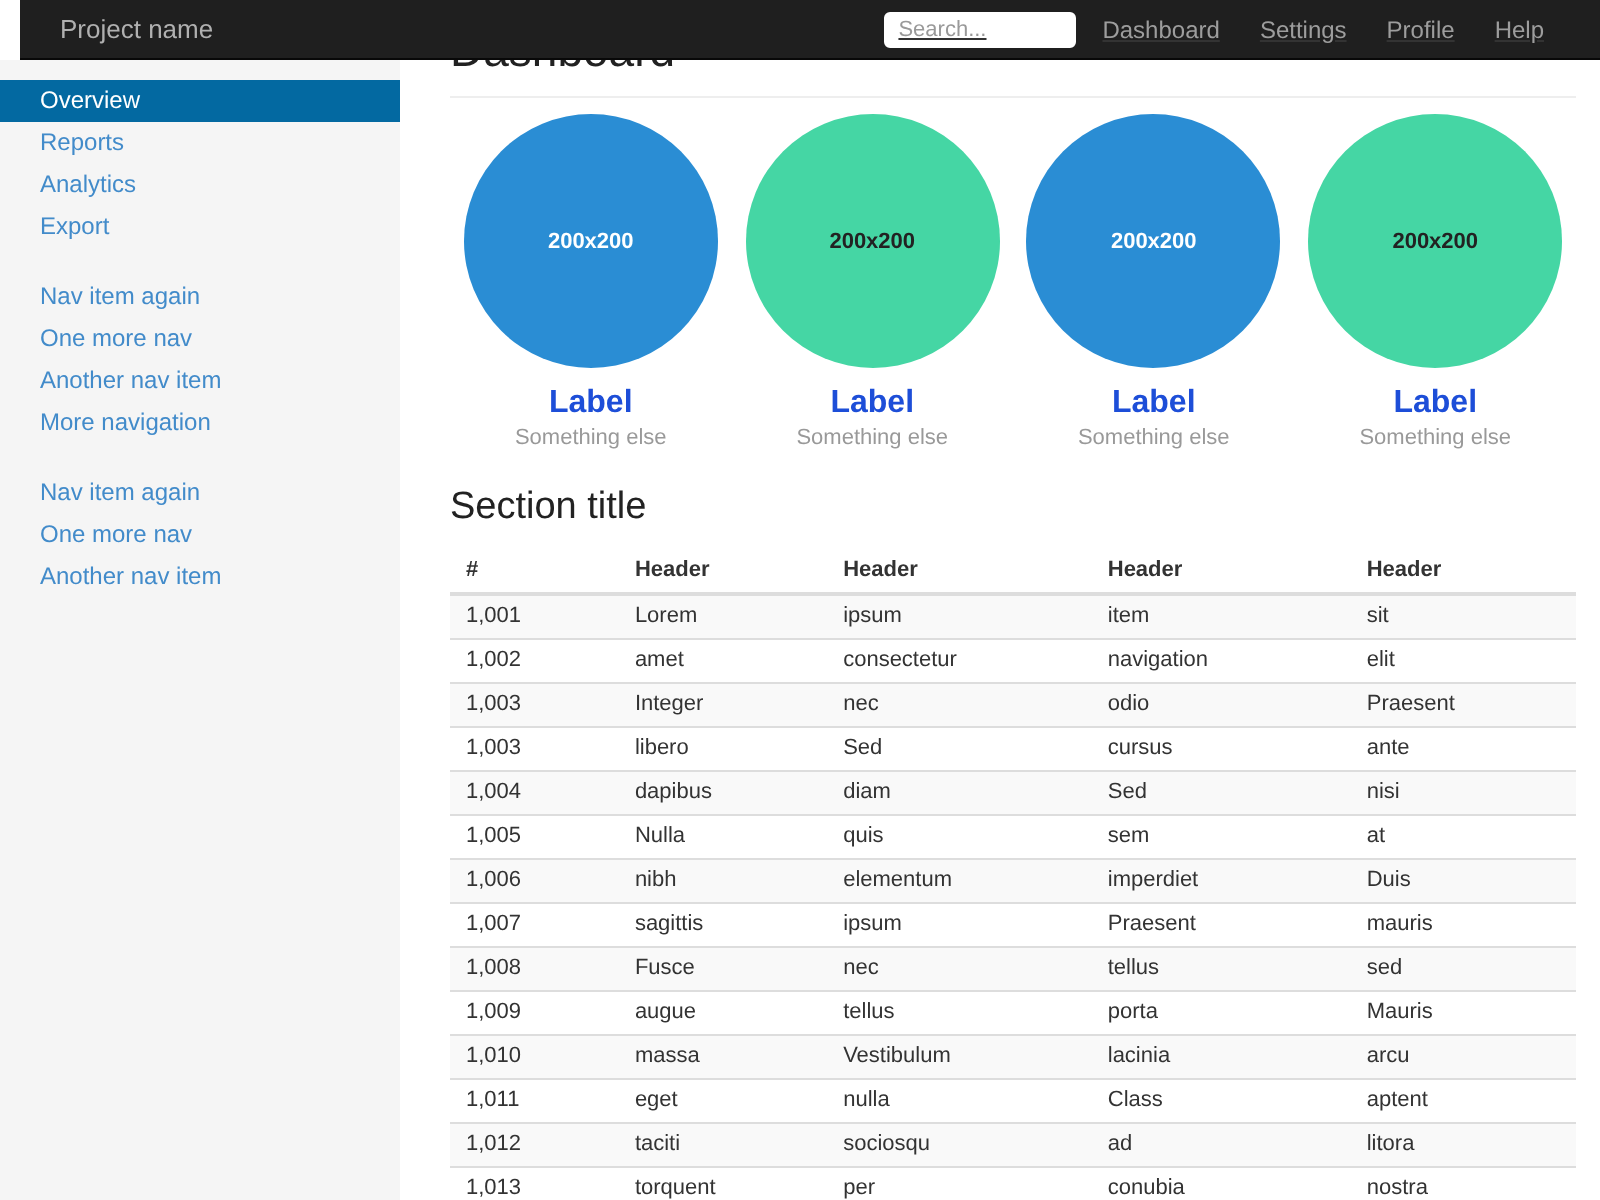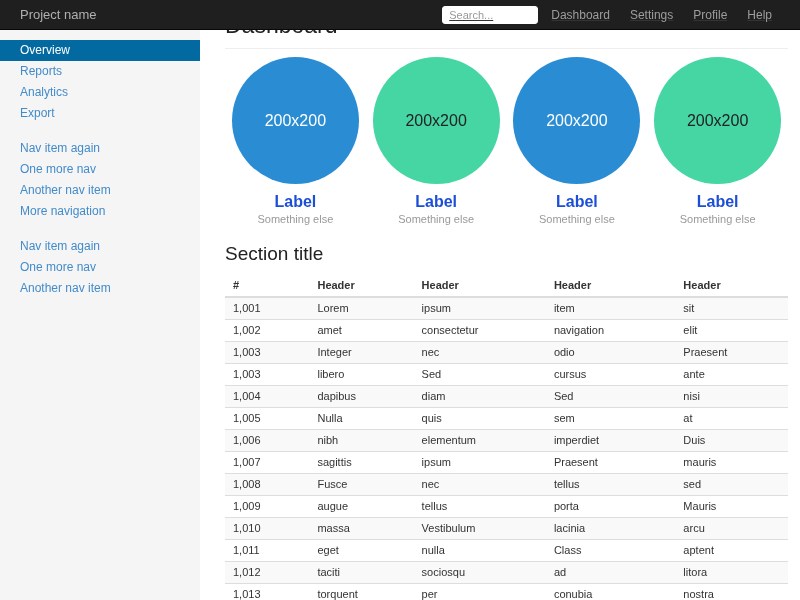--- a/index.html
+++ b/index.html
@@ -4,21 +4,21 @@
 <style>
   * { box-sizing: border-box; margin: 0; padding: 0; }
   html, body {
     width: 800px; height: 600px; overflow: hidden;
     font-family: "Liberation Sans", sans-serif;
     background: #fff; color: #333;
   }
 
   
   .navbar {
-    position: fixed; top: 0; left: 0; right: 0; height: 30px;
+    position: fixed; top: 0; left: 10px; right: 0; height: 30px;
     background: #1f1f1f; border-bottom: 1px solid #080808;
     display: flex; align-items: center; z-index: 20;
     padding: 0 18px 0 20px;
   }
   .brand { color: #b0b0b0; font-size: 13px; cursor: pointer; }
   .nav-right { margin-left: auto; display: flex; align-items: center; text-decoration: underline; }
   .search-input {
     width: 96px; height: 18px; border: 1px solid #fff; border-radius: 3px;
     font-size: 11px; padding: 0 6px; outline: none; background: #fff; color: #333;
     font-family: "Liberation Sans", sans-serif;
@@ -48,21 +48,21 @@
     font-size: 23px; font-weight: 500; color: #222;
     margin-top: 12px; padding-bottom: 9px; border-bottom: 1px solid #eee;
   }
 
   
   .ph-row { display: flex; margin-top: 8px; }
   .ph-cell { width: 25%; text-align: center; }
   .ph-circle {
     width: 127px; height: 127px; border-radius: 50%; margin: 0 auto;
     display: flex; align-items: center; justify-content: center;
-    font-size: 16px; font-weight: normal;
+    font-size: 11px; font-weight: bold;
   }
   .ph-label { font-size: 16px; font-weight: bold; color: #1d4ed8; margin-top: 9px; }
   .ph-sub { font-size: 11px; color: #999; margin-top: 2px; }
 
   .section-title { font-size: 19px; font-weight: 500; color: #222; margin: 18px 0 10px; }
 
   
   table { width: 100%; border-collapse: collapse; font-size: 11px; }
   th {
     text-align: left; font-weight: bold; color: #333;

